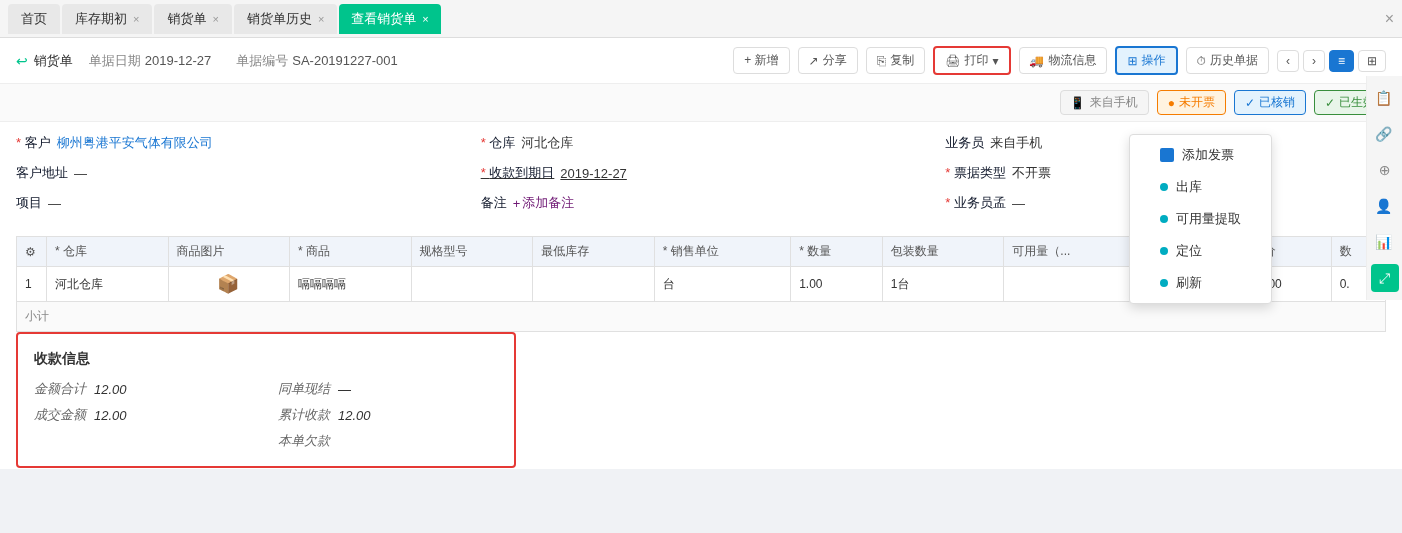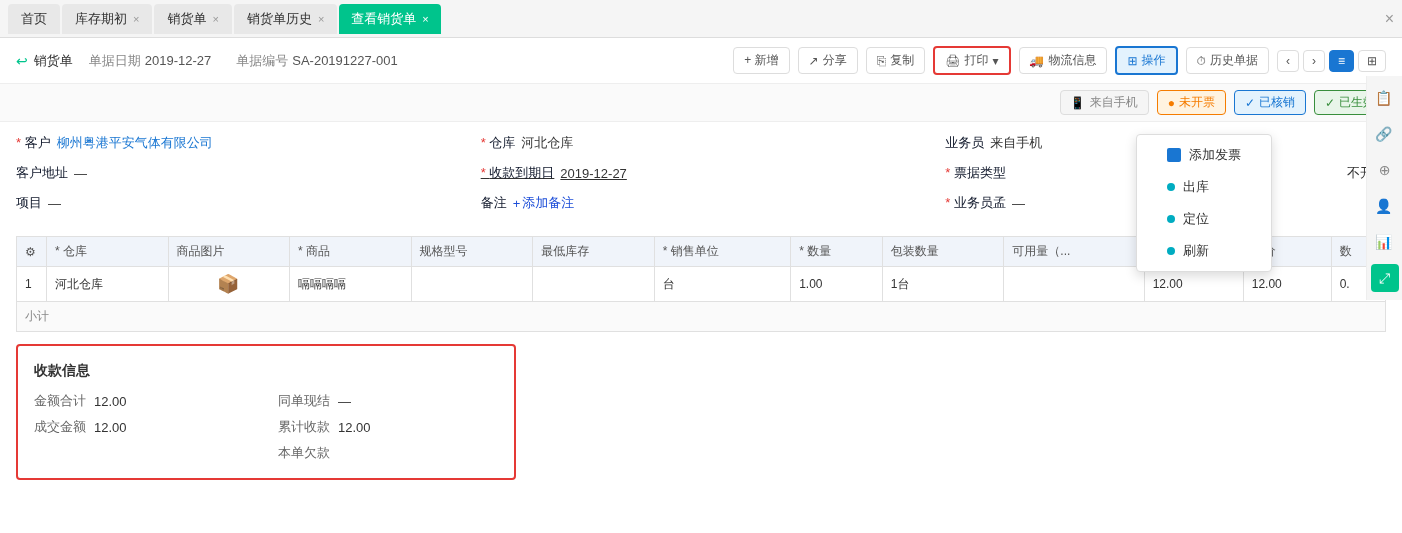--- a/index.html
+++ b/index.html
@@ -59,40 +59,40 @@
     .status-btn.green { background: #e8f5e9; color: #388e3c; border-color: #388e3c; }
 
     
     .form-area { padding: 12px 16px; background: #fff; }
     .form-row { display: flex; align-items: center; margin-bottom: 12px; gap: 24px; }
     .form-field { display: flex; align-items: center; gap: 6px; }
     .form-label { color: #0f172a; font-size: 13px; white-space: nowrap; }
     .form-label.required::before { content: "* "; color: #e53935; }
     .form-value { color: #333; font-size: 13px; }
     .form-link { color: #1976d2; text-decoration: none; cursor: pointer; }
-    .add-note { color: #1d4ed8; cursor: pointer; display: flex; align-items: center; gap: 2px; }
+    .add-note { color: #701a75; cursor: pointer; display: flex; align-items: center; gap: 2px; }
     .add-note::before { content: "+"; }
 
     
     .data-table { width: 100%; border-collapse: collapse; font-size: 12px; }
     .data-table th {
       background: #f0f4fa; border: 1px solid #e0e0e0; padding: 6px 8px;
       text-align: left; font-weight: 500; white-space: nowrap; color: #555;
     }
     .data-table td { border: 1px solid #e0e0e0; padding: 6px 8px; }
     .data-table tr.subtotal td { background: #fafafa; font-size: 12px; color: #888; }
     .gear-col { width: 30px; text-align: center; }
 
     
     .payment-box {
-      margin: 12px 16px; padding: 16px; border: 2px solid #e53935;
+      margin: 0 16px; padding: 16px; border: 2px solid #e53935;
       border-radius: 4px; background: #fff; width: 500px;
     }
     .payment-title { font-weight: bold; font-size: 14px; margin-bottom: 12px; }
-    .payment-grid { display: grid; grid-template-columns: 1fr 1fr; gap: 8px 24px; }
+    .payment-grid { display: grid; grid-template-columns: 1fr 1fr; gap: 8px 24px; font-style: italic; }
     .payment-row { display: flex; gap: 8px; align-items: center; }
     .payment-label { color: #666; white-space: nowrap; }
     .payment-value { color: #333; }
     .payment-value.red { color: #e53935; }
 
     
     .dropdown-menu {
       position: absolute; top: 96px; right: 130px; background: #fff;
       border: 1px solid #ddd; border-radius: 4px; box-shadow: 0 4px 12px rgba(0,0,0,0.15);
       z-index: 100; min-width: 120px; padding: 4px 16px;
@@ -124,21 +124,21 @@
     }
     .nav-tab-btn {
       padding: 3px 8px; border-radius: 4px; font-size: 12px; cursor: pointer;
       border: 1px solid #ddd; background: #fff; color: #555;
     }
     .nav-tab-btn.active { background: #1976d2; color: #fff; border-color: #1976d2; }
   </style>
 </head>
 <body>
 
-<div style="width:1402px; height:533px; overflow:hidden; position:relative; background:#f0f2f5;">
+<div style="width:1402px; height:469px; overflow:hidden; position:relative; background:#f0f2f5;">
 
   <div class="tab-bar">
     <div class="tab">
       <span>首页</span>
     </div>
     <div class="tab">
       <span>库存期初</span>
       <span class="close-icon">×</span>
     </div>
     <div class="tab">
@@ -245,21 +245,21 @@
       </div>
       <div class="form-row">
         <div class="form-field" style="flex:1;">
           <span class="form-label">客户地址</span>
           <span class="form-value">—</span>
         </div>
         <div class="form-field" style="flex:1;text-decoration:underline;">
           <span class="form-label required">收款到期日</span>
           <span class="form-value">2019-12-27</span>
         </div>
-        <div class="form-field" style="flex:1;justify-content:space-between;">
+        <div class="form-field" style="flex:1;">
           <span class="form-label required">票据类型</span>
           <span class="form-value">不开票</span>
         </div>
       </div>
       <div class="form-row">
         <div class="form-field" style="flex:1;">
           <span class="form-label">项目</span>
           <span class="form-value">—</span>
         </div>
         <div class="form-field" style="flex:1;">
@@ -345,20 +345,24 @@
       <div class="dropdown-item">
         <span style="width:14px;height:14px;background:#1976d2;display:inline-block;border-radius:2px;"></span>
         <span>添加发票</span>
       </div>
       <div class="dropdown-item">
         <span class="dropdown-dot dot-teal"></span>
         <span>出库</span>
       </div>
       <div class="dropdown-item">
         <span class="dropdown-dot dot-teal"></span>
+        <span>可用量提取</span>
+      </div>
+      <div class="dropdown-item">
+        <span class="dropdown-dot dot-teal"></span>
         <span>定位</span>
       </div>
       <div class="dropdown-item">
         <span class="dropdown-dot dot-teal"></span>
         <span>刷新</span>
       </div>
     </div>
 
     <div class="right-sidebar">
       <div class="sidebar-icon">📋</div>

